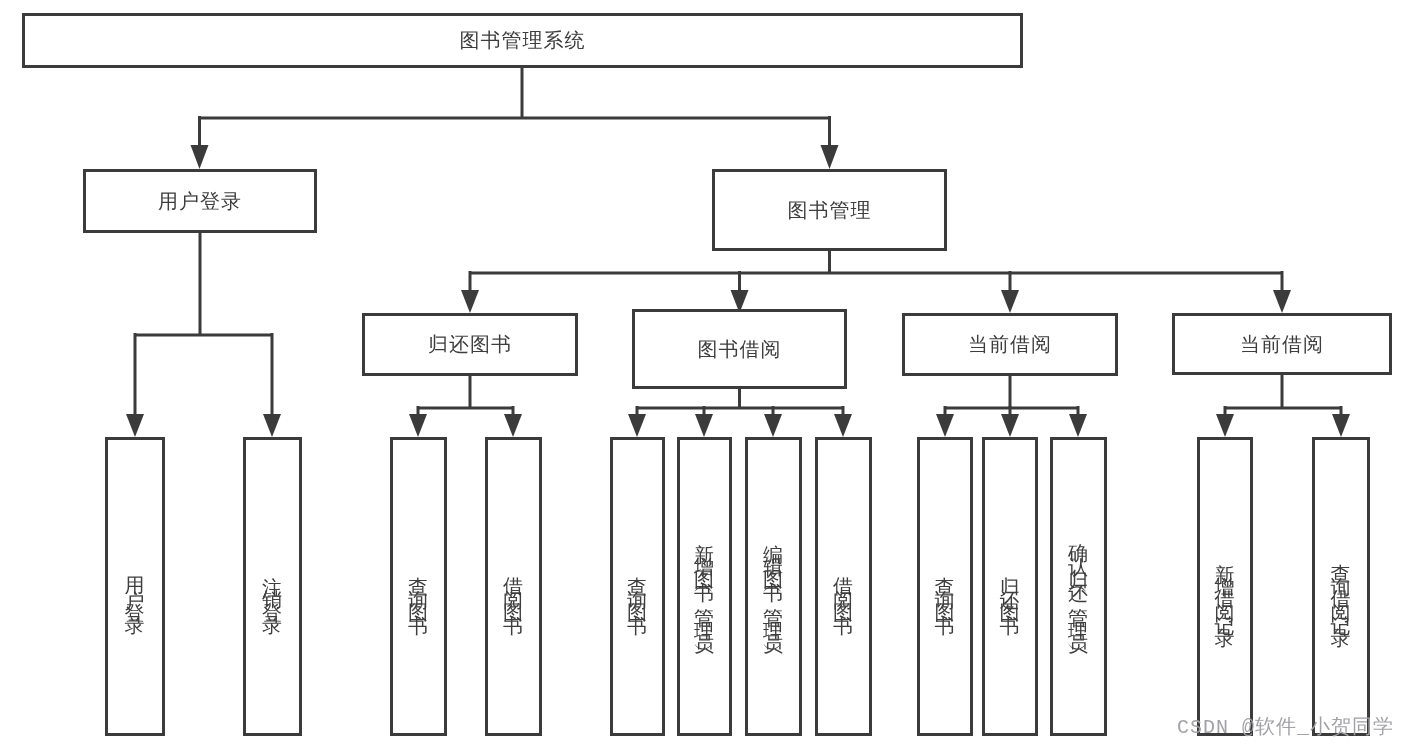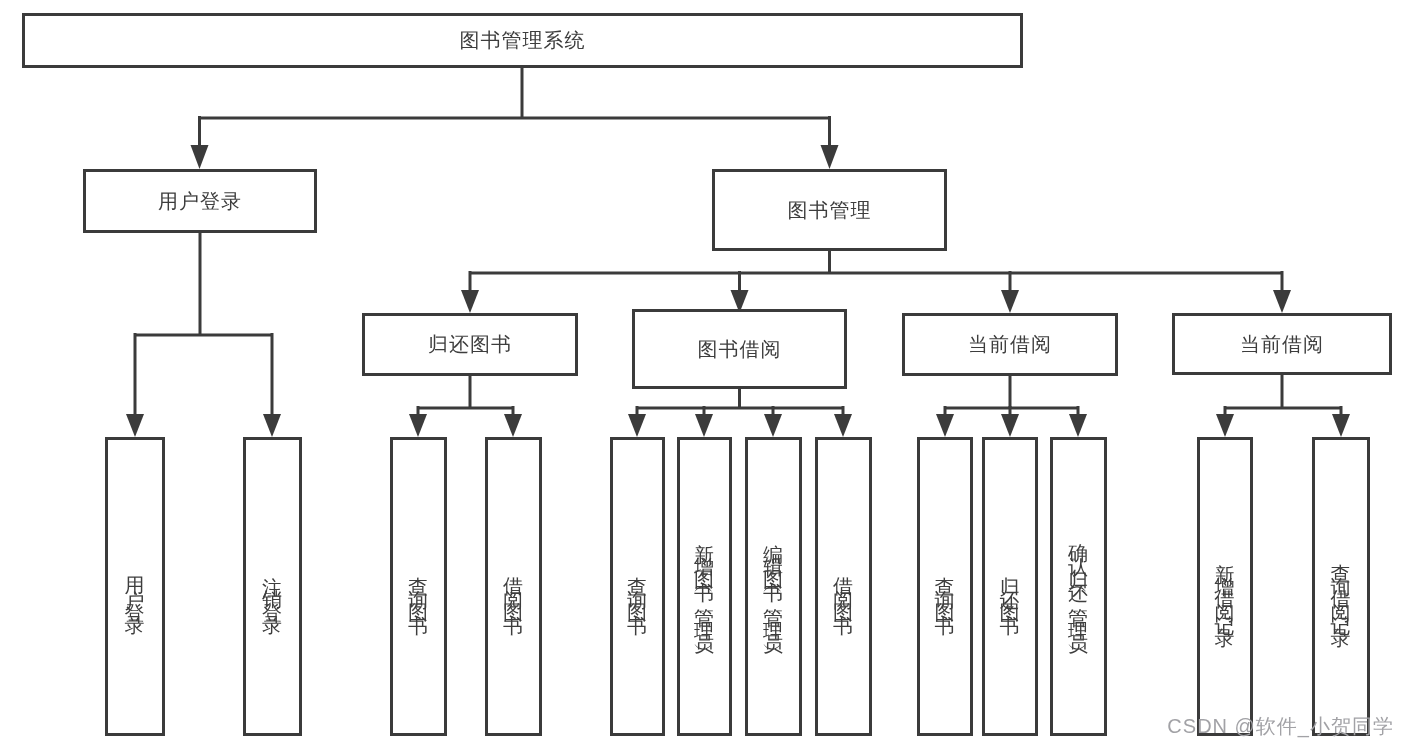--- a/index.html
+++ b/index.html
@@ -48,20 +48,21 @@
     white-space: nowrap;
   }
   .watermark {
     position: absolute;
     right: 11px;
     bottom: 7px;
     font-size: 20px;
     color: #a2a2a6;
     letter-spacing: 1px;
     z-index: 5;
+    font-family: Liberation Mono, monospace;
   }
 </style>
 </head>
 <body>
 
 <div id="canvas">
 
   <svg id="connectors" viewBox="0 0 1405 747" xmlns="http://www.w3.org/2000/svg">
     <g stroke="#3b3b3b" stroke-width="3" fill="none">
 

